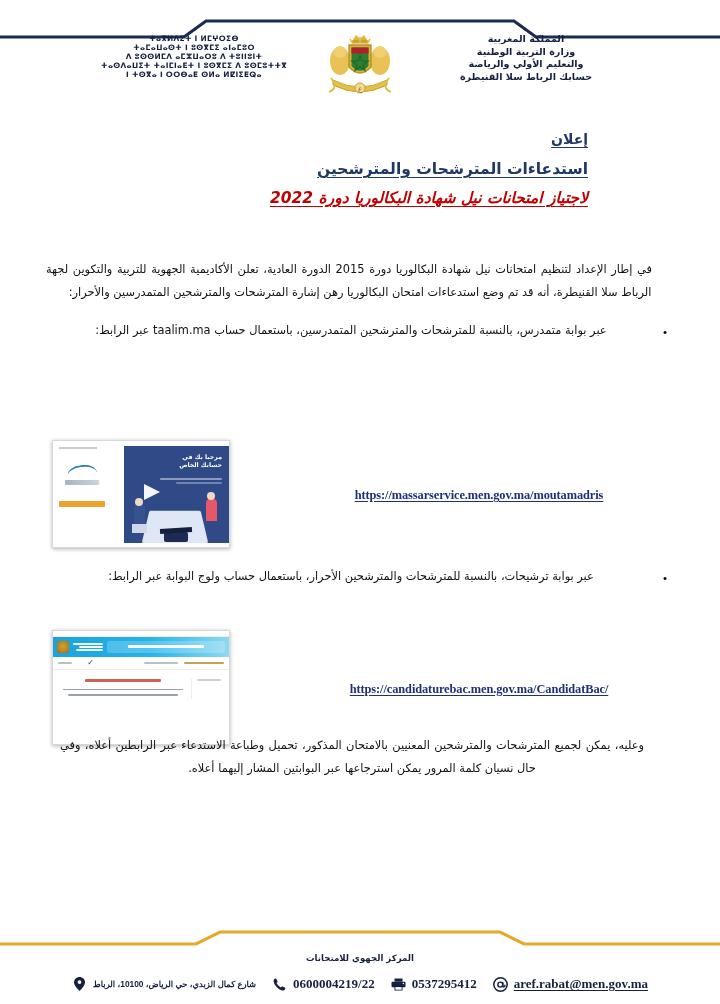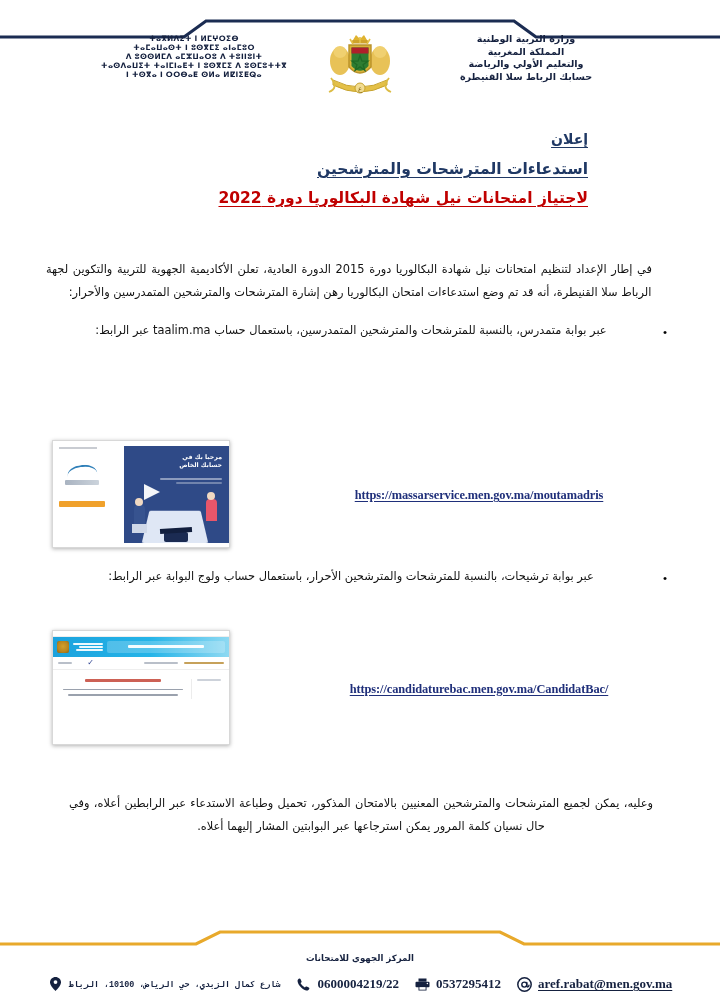--- a/index.html
+++ b/index.html
@@ -101,20 +101,21 @@
   }
   .t-line2 {
     font-family: "DejaVu Sans", sans-serif;
     font-size: 15.5px;
     font-weight: bold;
     color: #c00000;
     text-decoration: underline;
     text-underline-offset: 3px;
     margin-bottom: 10px;
     direction: rtl;
+    font-style: italic;
   }
   .t-line3 {
     font-family: "DejaVu Sans", sans-serif;
     font-size: 10.5px;
     font-weight: bold;
     color: #c00000;
   }
 
   
   .body-wrap {
@@ -493,21 +494,21 @@
     align-items: center;
     gap: 6px;
   }
   .contact-item .ic {
     width: 15px; height: 15px;
     flex: 0 0 15px;
     display: flex; align-items: center; justify-content: center;
     color: #15213f;
   }
   .contact-item .txt {
-    font-family: Liberation Mono, monospace;
+    font-family: Liberation Sans, sans-serif;
     font-size: 8.4px;
     font-weight: bold;
     color: #15213f;
     white-space: nowrap;
   }
   .contact-item .txt.ltr { direction: ltr; font-family: Liberation Serif, serif; font-size: 13px; }
   .contact-item .txt.mail {
     text-decoration: underline;
     text-underline-offset: 2px;
   }
@@ -519,22 +520,22 @@
 
   <div class="top-rule">
     <svg width="720" height="22" viewBox="0 0 720 22" xmlns="http://www.w3.org/2000/svg">
       <path d="M0 19 L184 19 L206 3 L514 3 L536 19 L720 19" fill="none" stroke="#1b2c52" stroke-width="3.2"></path>
     </svg>
   </div>
 
   <div class="header">
 
     <div class="header-col arabic">
+      <div>المملكة المغربية</div>
       <div>وزارة التربية الوطنية</div>
-      <div>المملكة المغربية</div>
       <div>والتعليم الأولي والرياضة</div>
       <div>حسابك الرباط سلا القنيطرة</div>
     </div>
 
     <div class="emblem">
       <svg width="74" height="78" viewBox="0 0 74 78" xmlns="http://www.w3.org/2000/svg">
 
         <path d="M30 10 L33 5 L37 9 L41 5 L44 10 Z" fill="#e0b330"></path>
         <rect x="29" y="10" width="16" height="3.5" rx="1" fill="#cfa22a"></rect>
 
@@ -662,21 +663,21 @@
             <div class="sline a"></div>
           </div>
         </div>
       </div>
     </div>
     <div class="link-slot">
       <a class="doc-link" href="#">https://candidaturebac.men.gov.ma/CandidatBac/</a>
     </div>
   </div>
 
-  <div style="position:absolute; top:792px; left:60px; width:604px;margin-left:9px;">
+  <div style="position:absolute; top:734px; left:60px; width:604px;">
     <p class="para closing">وعليه، يمكن لجميع المترشحات والمترشحين المعنيين بالامتحان المذكور، تحميل وطباعة الاستدعاء عبر الرابطين أعلاه، وفي حال نسيان كلمة المرور يمكن استرجاعها عبر البوابتين المشار إليهما أعلاه.</p>
   </div>
 
   <div class="foot-rule">
     <svg width="720" height="20" viewBox="0 0 720 20" xmlns="http://www.w3.org/2000/svg">
       <path d="M0 16 L196 16 L220 4 L500 4 L524 16 L720 16" fill="none" stroke="#e8a92b" stroke-width="3.2"></path>
     </svg>
   </div>
 
   <div class="foot-center-label">المركز الجهوي للامتحانات</div>

